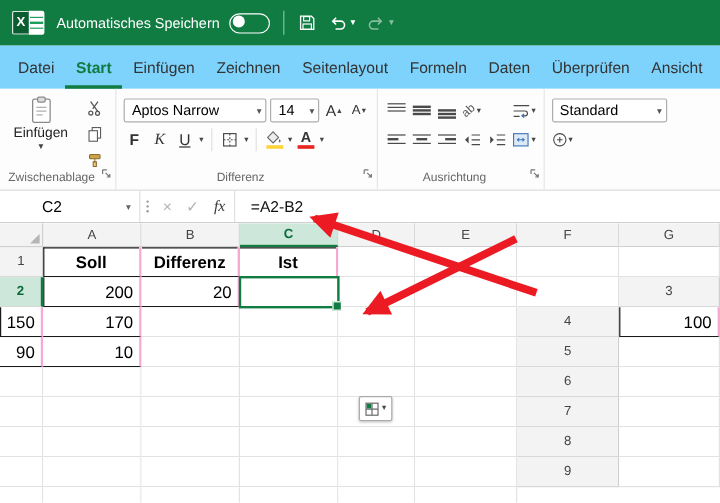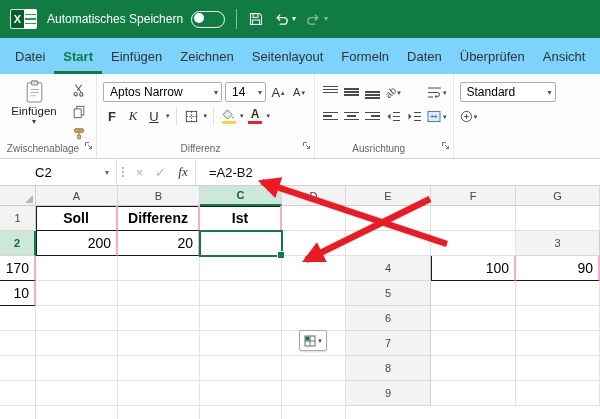--- a/index.html
+++ b/index.html
@@ -387,20 +387,21 @@
     <div class="cell"></div>
     <div class="cell"></div>
     <div class="rh sel">2</div>
     <div class="cell num tb tb-l">200</div>
     <div class="cell num tb">20</div>
     <div class="cell"></div>
     <div class="cell"></div>
     <div class="cell"></div>
     <div class="cell"></div>
     <div class="rh">3</div>
+    <div class="cell num tb tb-l">150</div>
     <div class="cell num tb">170</div>
     <div class="cell"></div>
     <div class="cell"></div>
     <div class="cell"></div>
     <div class="cell"></div>
     <div class="rh">4</div>
     <div class="cell num tb tb-l">100</div>
     <div class="cell num tb">90</div>
     <div class="cell num tb">10</div>
     <div class="cell"></div>

